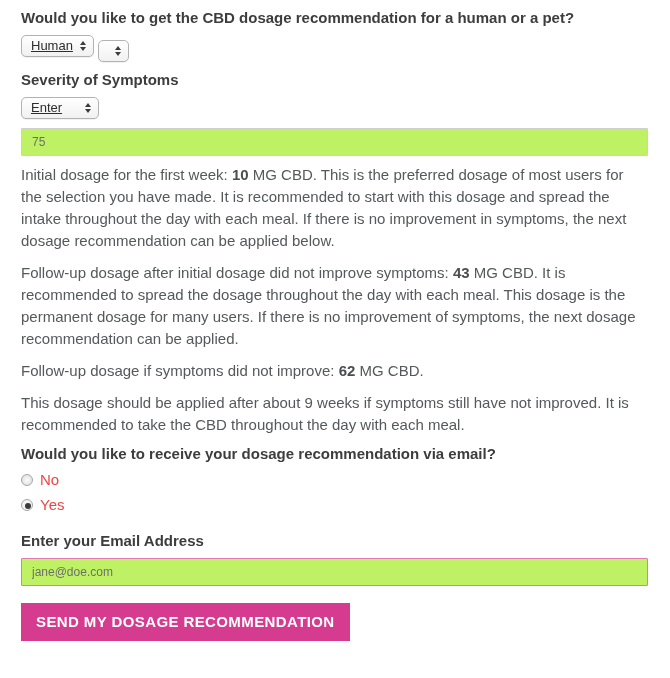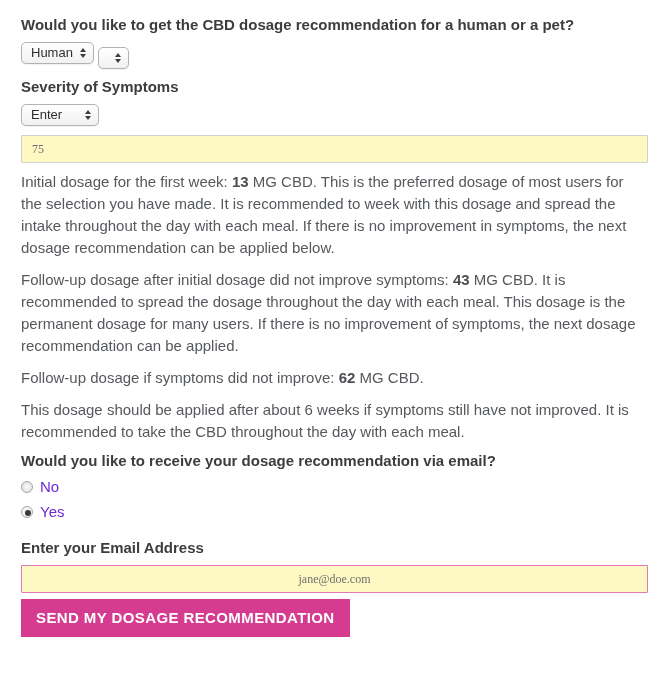--- a/index.html
+++ b/index.html
@@ -16,37 +16,38 @@
   }
   .page { padding: 8px 22px 0 21px; }
 
   .q-label {
     font-size: 15px;
     line-height: 18px;
     font-weight: 600;
     color: #3d3d3d;
     margin: 0 0 8px 0;
   }
-  .mt { margin-top: 8px; }
+  .mt { margin-top: 1px; }
 
   
   .select {
     display: inline-flex;
     align-items: center;
     height: 22px;
     padding: 0 7px 0 9px;
     border: 1px solid #b2b2b2;
     border-radius: 5px;
     background: linear-gradient(#ffffff, #f1f1f1);
     box-shadow: 0 1px 1px rgba(0,0,0,0.06);
     font-size: 13px;
     color: #2e2e2e;
     margin: 0 0 9px 0;
     cursor: default;
     white-space: nowrap;
+    text-decoration: underline;
   }
   .select .select-value { line-height: 20px; }
   .select-wide-gap { min-width: 78px; justify-content: space-between; }
   .stepper {
     display: inline-flex;
     flex-direction: column;
     gap: 2px;
     margin-left: 7px;
   }
   .tri-up {
@@ -61,32 +62,31 @@
     border-right: 3.5px solid transparent;
     border-top: 4px solid #3c3c3c;
   }
 
   .text-input {
     display: block;
     width: 100%;
     height: 28px;
     border: 1px solid #cfcfcf;
     border-radius: 1px;
-    background: #fef9c3;
+    background: #bef264;
     padding: 0 10px;
-    font-family: Liberation Serif, serif;
+    font-family: Liberation Sans, sans-serif;
     font-size: 12px;
     color: #6e6e6e;
     outline: none;
     margin: 0 0 8px 0;
   }
   .email-input {
     border-color: var(--email-border);
-    margin-bottom: 5px;
-    text-align: center;
+    margin-bottom: 16px;
   }
 
   .body-text {
     font-size: 15px;
     line-height: 22px;
     color: #55585c;
     margin: 0 0 10px 0;
   }
   .body-text strong { font-weight: bold; color: #4a4d51; }
   .note-text { margin-bottom: 9px; }
@@ -109,21 +109,21 @@
   }
   .radio.selected { background: #f4f4f4; }
   .radio.selected::after {
     content: "";
     position: absolute;
     left: 3px; top: 3px;
     width: 6px; height: 6px;
     border-radius: 50%;
     background: #3b3b3b;
   }
-  .radio-label { font-size: 15px; color: #6d28d9; line-height: 18px; }
+  .radio-label { font-size: 15px; color: #ef4444; line-height: 18px; }
 
   .submit-btn {
     display: inline-block;
     background: var(--accent);
     color: #ffffff;
     border: none;
     border-radius: 0;
     font-family: "Liberation Sans", sans-serif;
     font-weight: bold;
     font-size: 15px;
@@ -162,27 +162,27 @@
     <span class="select-value">Enter</span>
     <span class="stepper">
         <span class="tri-up"></span>
         <span class="tri-down"></span>
       </span>
   </div>
 
 
   <input class="text-input" type="text" value="75" style="">
 
-  <p class="body-text"><span>Initial dosage for the first week: </span><strong>13</strong><span> MG CBD. This is the preferred dosage of most users for the selection you have made. It is recommended to week with this dosage and spread the intake throughout the day with each meal. If there is no improvement in symptoms, the next dosage recommendation can be applied below.</span></p>
+  <p class="body-text"><span>Initial dosage for the first week: </span><strong>10</strong><span> MG CBD. This is the preferred dosage of most users for the selection you have made. It is recommended to start with this dosage and spread the intake throughout the day with each meal. If there is no improvement in symptoms, the next dosage recommendation can be applied below.</span></p>
 
   <p class="body-text"><span>Follow-up dosage after initial dosage did not improve symptoms: </span><strong>43</strong><span> MG CBD. It is recommended to spread the dosage throughout the day with each meal. This dosage is the permanent dosage for many users. If there is no improvement of symptoms, the next dosage recommendation can be applied.</span></p>
 
   <p class="body-text"><span>Follow-up dosage if symptoms did not improve: </span><strong>62</strong><span> MG CBD.</span></p>
 
-  <p class="body-text note-text">This dosage should be applied after about 6 weeks if symptoms still have not improved. It is recommended to take the CBD throughout the day with each meal.</p>
+  <p class="body-text note-text">This dosage should be applied after about 9 weeks if symptoms still have not improved. It is recommended to take the CBD throughout the day with each meal.</p>
 
   <p class="q-label">Would you like to receive your dosage recommendation via email?</p>
 
   <label class="radio-row">
     <span class="radio"></span>
     <span class="radio-label">No</span>
   </label>
 
   <label class="radio-row last">
     <span class="radio selected"></span>

